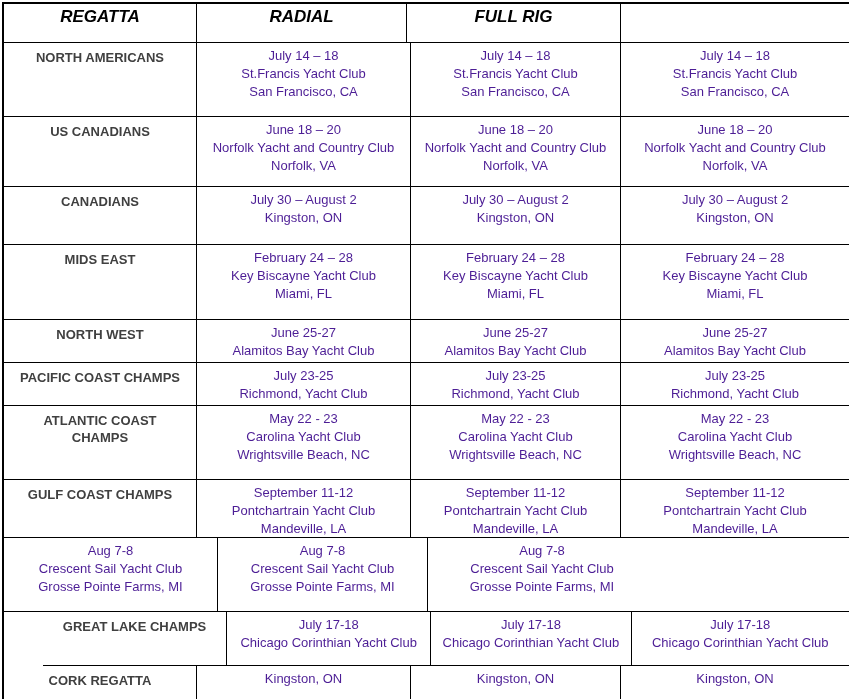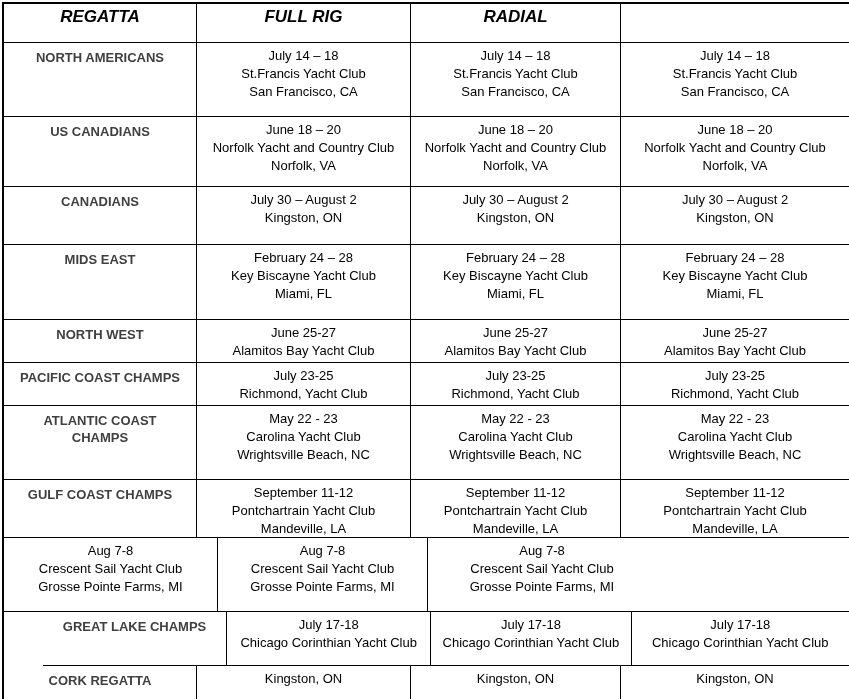--- a/index.html
+++ b/index.html
@@ -53,21 +53,21 @@
     padding-top: 6px;
     font-size: 13px;
     font-weight: bold;
     color: #404040;
     line-height: 17px;
   }
   .regatta-name { white-space: pre-line; }
   .data-cell {
     padding-top: 4px;
     font-size: 13px;
-    color: #000000;
+    color: #4c1d95;
     line-height: 18px;
   }
   
   #rows .trow:nth-child(1)  { height: 74px; }
   #rows .trow:nth-child(2)  { height: 70px; }
   #rows .trow:nth-child(3)  { height: 58px; }
   #rows .trow:nth-child(4)  { height: 75px; }
   #rows .trow:nth-child(5)  { height: 43px; }
   #rows .trow:nth-child(6)  { height: 43px; }
   #rows .trow:nth-child(7)  { height: 74px; }
@@ -76,22 +76,22 @@
   #rows .trow:nth-child(10) { height: 54px; margin-left: 39px; }
   #rows .trow:nth-child(11) { height: 46px; }
 </style>
 </head>
 <body>
 
 <div class="page">
   <div class="table">
     <div class="trow header">
       <div class="cell hcell c0">REGATTA</div>
+      <div class="cell hcell c2">RADIAL</div>
       <div class="cell hcell c1">FULL RIG</div>
-      <div class="cell hcell c2">RADIAL</div>
     </div>
     <div id="rows">
         <div class="trow">
           <div class="cell label-cell c0"><span class="regatta-name">NORTH AMERICANS</span></div>
           <div class="cell data-cell c1">
             <div>July 14 – 18</div>
             <div>St.Francis Yacht Club</div>
             <div>San Francisco, CA</div>
           </div>
           <div class="cell data-cell c2">

